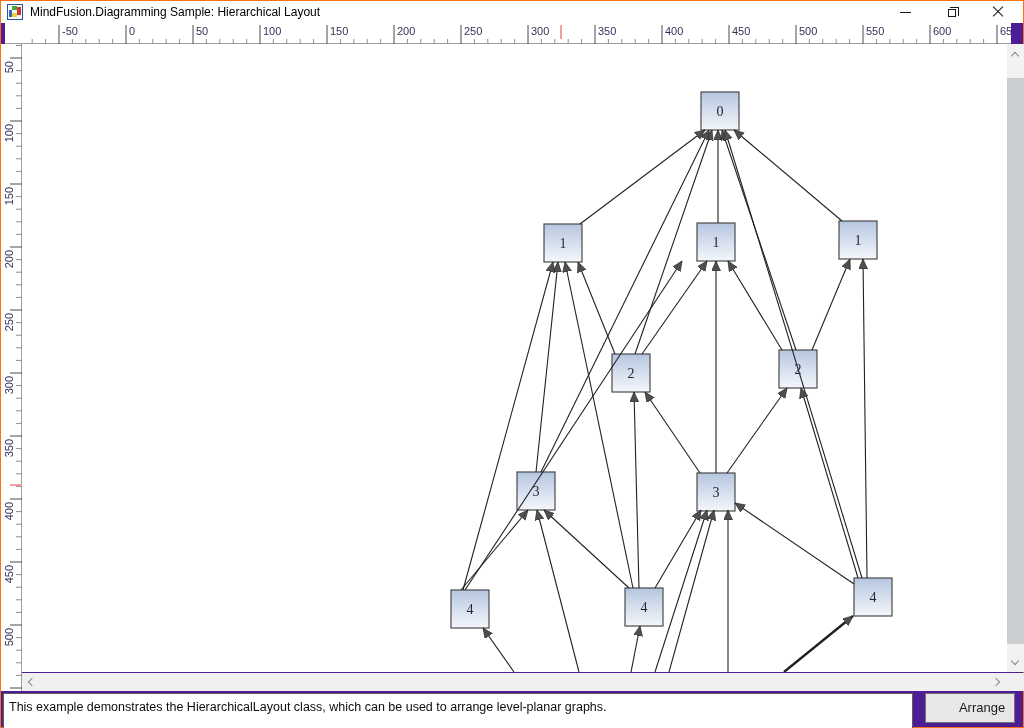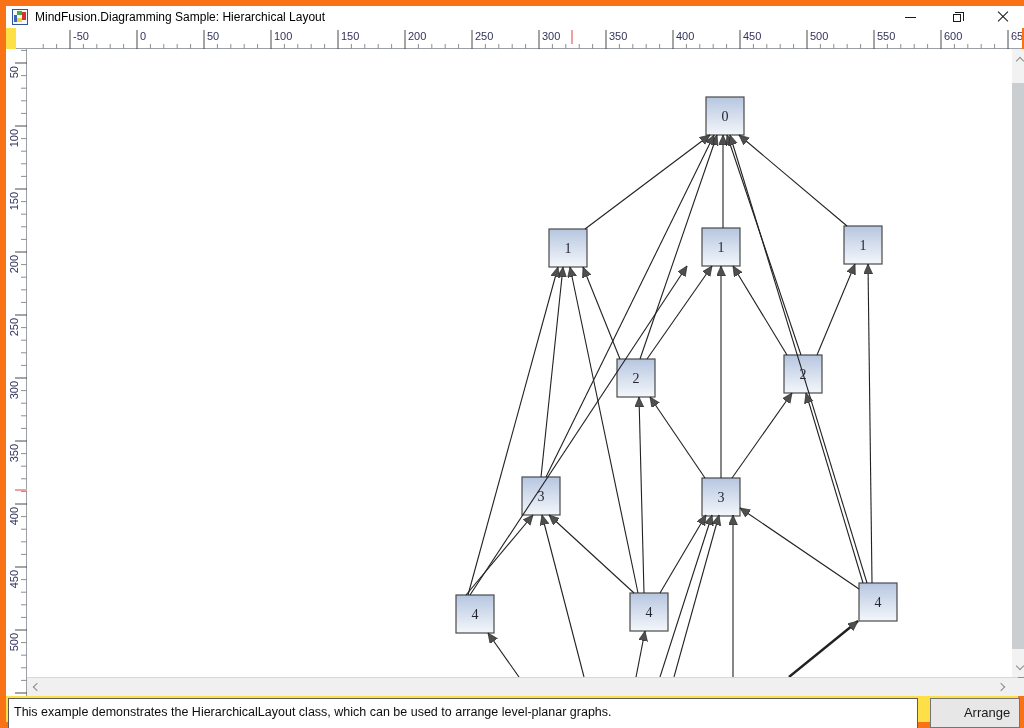--- a/index.html
+++ b/index.html
@@ -1,18 +1,18 @@
 <!DOCTYPE html>
 <html><head>
 <meta charset="utf-8">
 <style>
   * { margin:0; padding:0; box-sizing:border-box; }
   html,body { width:1024px; height:728px; overflow:hidden;
     font-family:"Liberation Sans", sans-serif; background:#fff; }
-  .window { position:absolute; inset:0; background:#fde047; border:6px solid #f97316; }
+  .window { position:absolute; inset:0; background:#4c1d95; border:1px solid #f97316; }
 
   
   .titlebar { position:absolute; left:0; top:0; width:1022px; height:22px; background:#fff; }
   .app-icon { position:absolute; left:6px; top:3px; width:16px; height:16px;
     border:1px solid #31539b; background:#f6f8fc; }
   .app-icon i { position:absolute; display:block; }
   .ic-blue   { left:1px;  top:5px; width:3px; height:7px; background:#3a62c0; }
   .ic-green  { left:4px;  top:1px; width:5px; height:4px; background:#3fae3f; }
   .ic-red    { left:9px;  top:2px; width:4px; height:8px; background:#d23430; }
   .ic-yellow { left:4px;  top:8px; width:5px; height:4px; background:#e5d53a; }
@@ -23,21 +23,21 @@
   .glyph-rest { position:absolute; left:19px; top:8px; width:8px; height:8px; border:1px solid #1a1a1a; background:#fff; }
   .glyph-rest:before { content:""; position:absolute; left:1px; top:-3px; width:8px; height:8px;
     border:1px solid #1a1a1a; border-left:none; border-bottom:none; }
   .glyph-close { position:absolute; left:17px; top:5px; width:12px; height:12px; }
   .glyph-close:before, .glyph-close:after { content:""; position:absolute; left:-1px; top:5px;
     width:14px; height:1px; background:#1a1a1a; }
   .glyph-close:before { transform:rotate(45deg); }
   .glyph-close:after  { transform:rotate(-45deg); }
 
   
-  .hruler { position:absolute; left:10px; top:22px; width:1006px; height:21px; background:#fff;
+  .hruler { position:absolute; left:4px; top:22px; width:1006px; height:21px; background:#fff;
     border-bottom:1px solid #9aa0a6; }
   .vruler { position:absolute; left:0; top:43px; width:21px; height:647px; background:#fff;
     border-right:1px solid #9aa0a6; }
 
   
   .canvas { position:absolute; left:21px; top:43px; width:985px; height:628px; background:#fff; }
 
   
   .vscroll { position:absolute; left:1006px; top:43px; width:17px; height:628px; background:#f2f2f3; }
   .vthumb { position:absolute; left:0; top:34px; width:17px; height:566px; background:#cbced1; }

